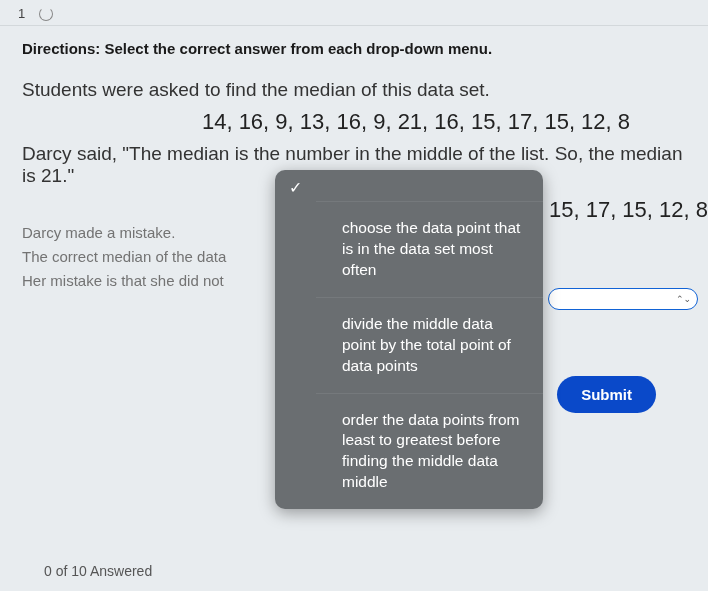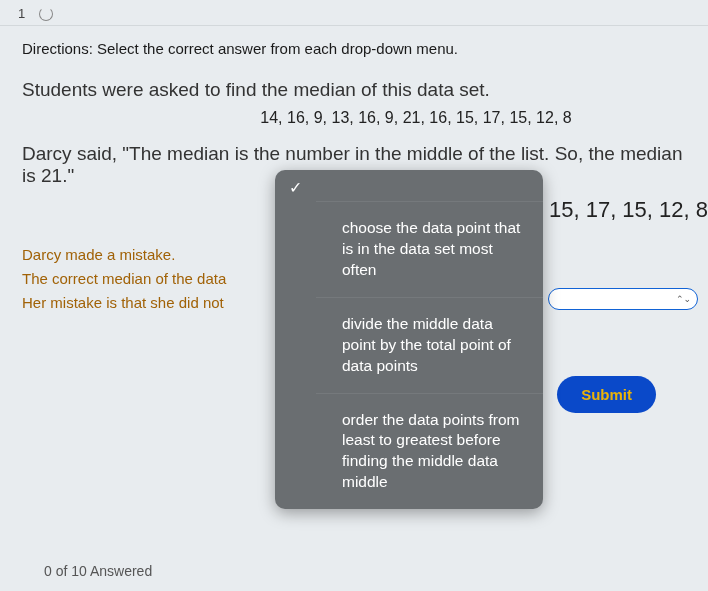--- a/index.html
+++ b/index.html
@@ -28,51 +28,51 @@
     border-top-color: transparent;
     display: inline-block;
     position: relative;
   }
   .content {
     padding: 14px 18px 10px 22px;
     position: relative;
   }
   .directions {
     font-size: 15px;
-    font-weight: normal;
+    font-weight: bold;
     color: #1a1a1a;
     margin-bottom: 22px;
   }
   .line {
     font-size: 19px;
     color: #333;
     margin-bottom: 8px;
   }
   .dataset {
-    font-size: 16px;
+    font-size: 22px;
     font-weight: 500;
     color: #222;
     text-align: center;
-    margin: 4px 0 16px 0;
+    margin: 4px 0 8px 0;
     padding-left: 120px;
     white-space: nowrap;
   }
   .dataset-right {
     position: absolute;
     top: 197px;
     right: 0;
     font-size: 22px;
     font-weight: 500;
     color: #222;
     white-space: nowrap;
   }
   .answer-block {
-    margin-top: 56px;
+    margin-top: 34px;
     font-size: 15px;
-    color: #a16207;
+    color: #737373;
     line-height: 1.6;
   }
   .blank-select {
     position: absolute;
     top: 288px;
     right: 10px;
     width: 150px;
     height: 22px;
     border: 1.5px solid #1163d6;
     border-radius: 11px;
@@ -85,21 +85,21 @@
   .blank-caret {
     font-size: 9px;
     color: #555;
     line-height: 1;
   }
   .submit-btn {
     position: absolute;
     top: 376px;
     right: 52px;
     background: #0a49c9;
-    color: #eab308;
+    color: #ffffff;
     font-weight: bold;
     font-size: 15px;
     border: none;
     border-radius: 20px;
     padding: 10px 24px;
     cursor: pointer;
   }
   .footer {
     position: absolute;
     bottom: 12px;

